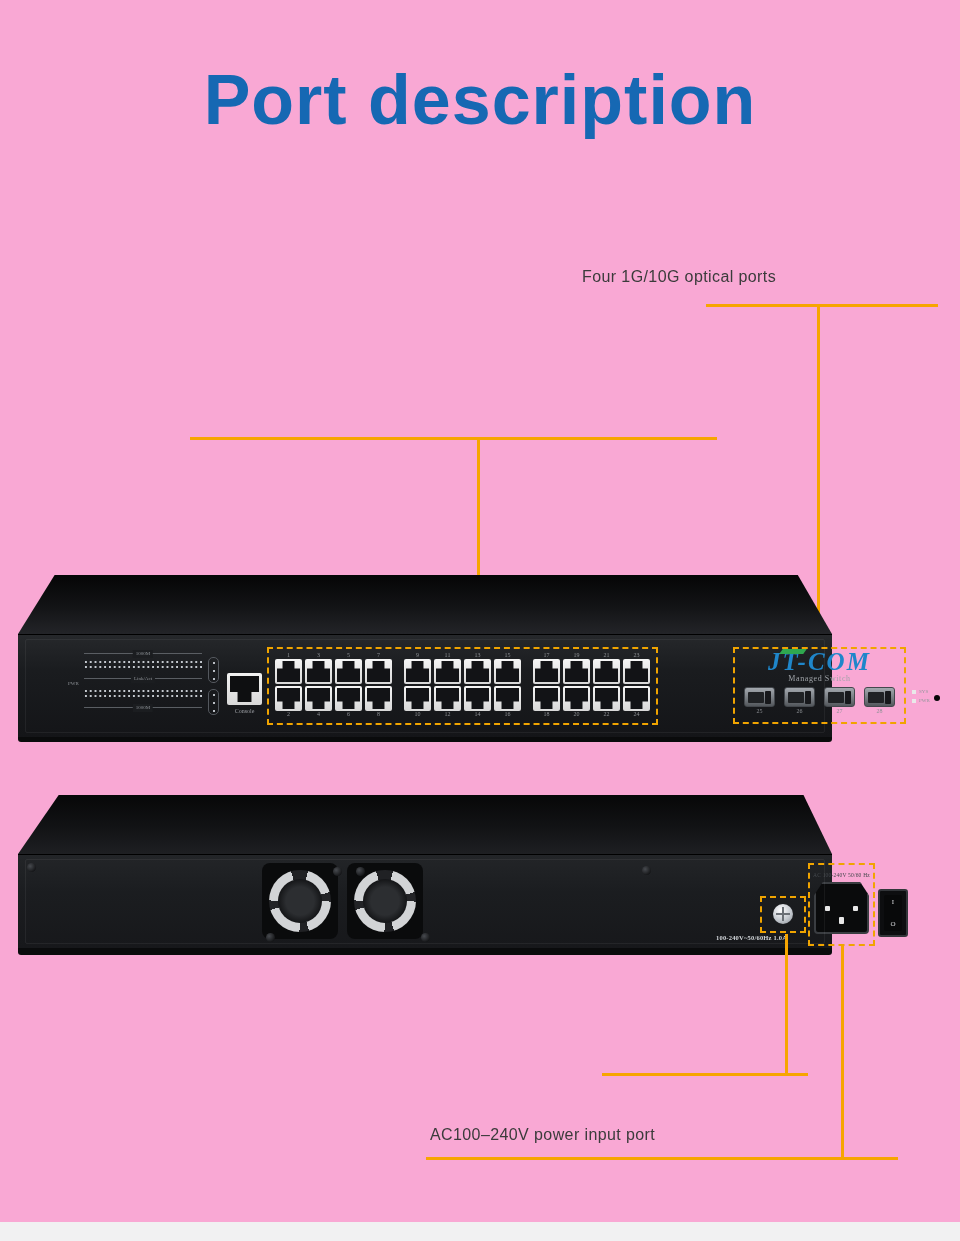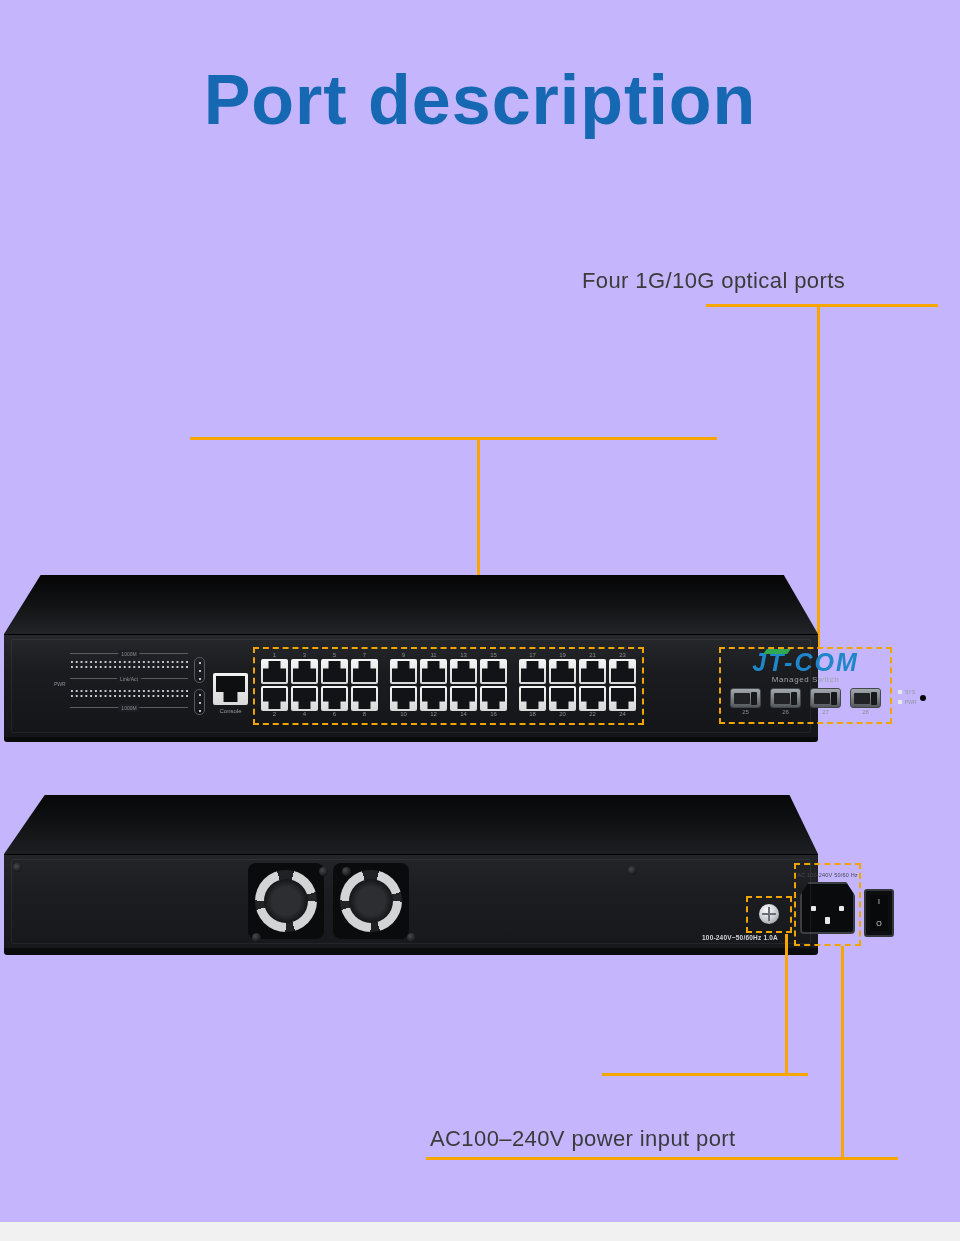--- a/index.html
+++ b/index.html
@@ -1,35 +1,35 @@
 <!DOCTYPE html>
 <html><head>
 <meta charset="utf-8">
 <style>
   * { margin:0; padding:0; box-sizing:border-box; }
   html,body { background:#ffffff; }
   .canvas {
     position:relative; width:960px; height:1241px; margin:0 auto;
-    background:#c4b5fd; overflow:hidden;
+    background:#f9a8d4; overflow:hidden;
     font-family:"Liberation Sans", sans-serif;
   }
   
   .title {
     position:absolute; top:60px; left:0; width:100%;
     text-align:center; font-size:70px; font-weight:bold;
     color:#1668b3; letter-spacing:1px;
   }
   
-  .ann { position:absolute; font-size:22px; color:#3b3b3b; white-space:nowrap; letter-spacing:0.4px; }
+  .ann { position:absolute; font-size:16px; color:#3b3b3b; white-space:nowrap; letter-spacing:0.4px; }
   .hline { position:absolute; height:3px; background:#f7a501; }
   .vline { position:absolute; width:3px;  background:#f7a501; }
   .dash  { border:2px dashed #f0a400; position:absolute; }
 
   
-  .switch { position:absolute; left:4px; width:814px; }
+  .switch { position:absolute; left:18px; width:814px;font-family:Liberation Serif, serif; }
   .top-face {
     position:relative; height:59px;
     background:linear-gradient(180deg,#050506,#131416 55%,#232428);
     clip-path:polygon(4.5% 0, 95.8% 0, 100% 100%, 0 100%);
   }
   .face {
     position:relative; height:103px;
     background:linear-gradient(180deg,#26282b,#1a1c1f 35%,#141518);
     border-top:1px solid #000;
   }

